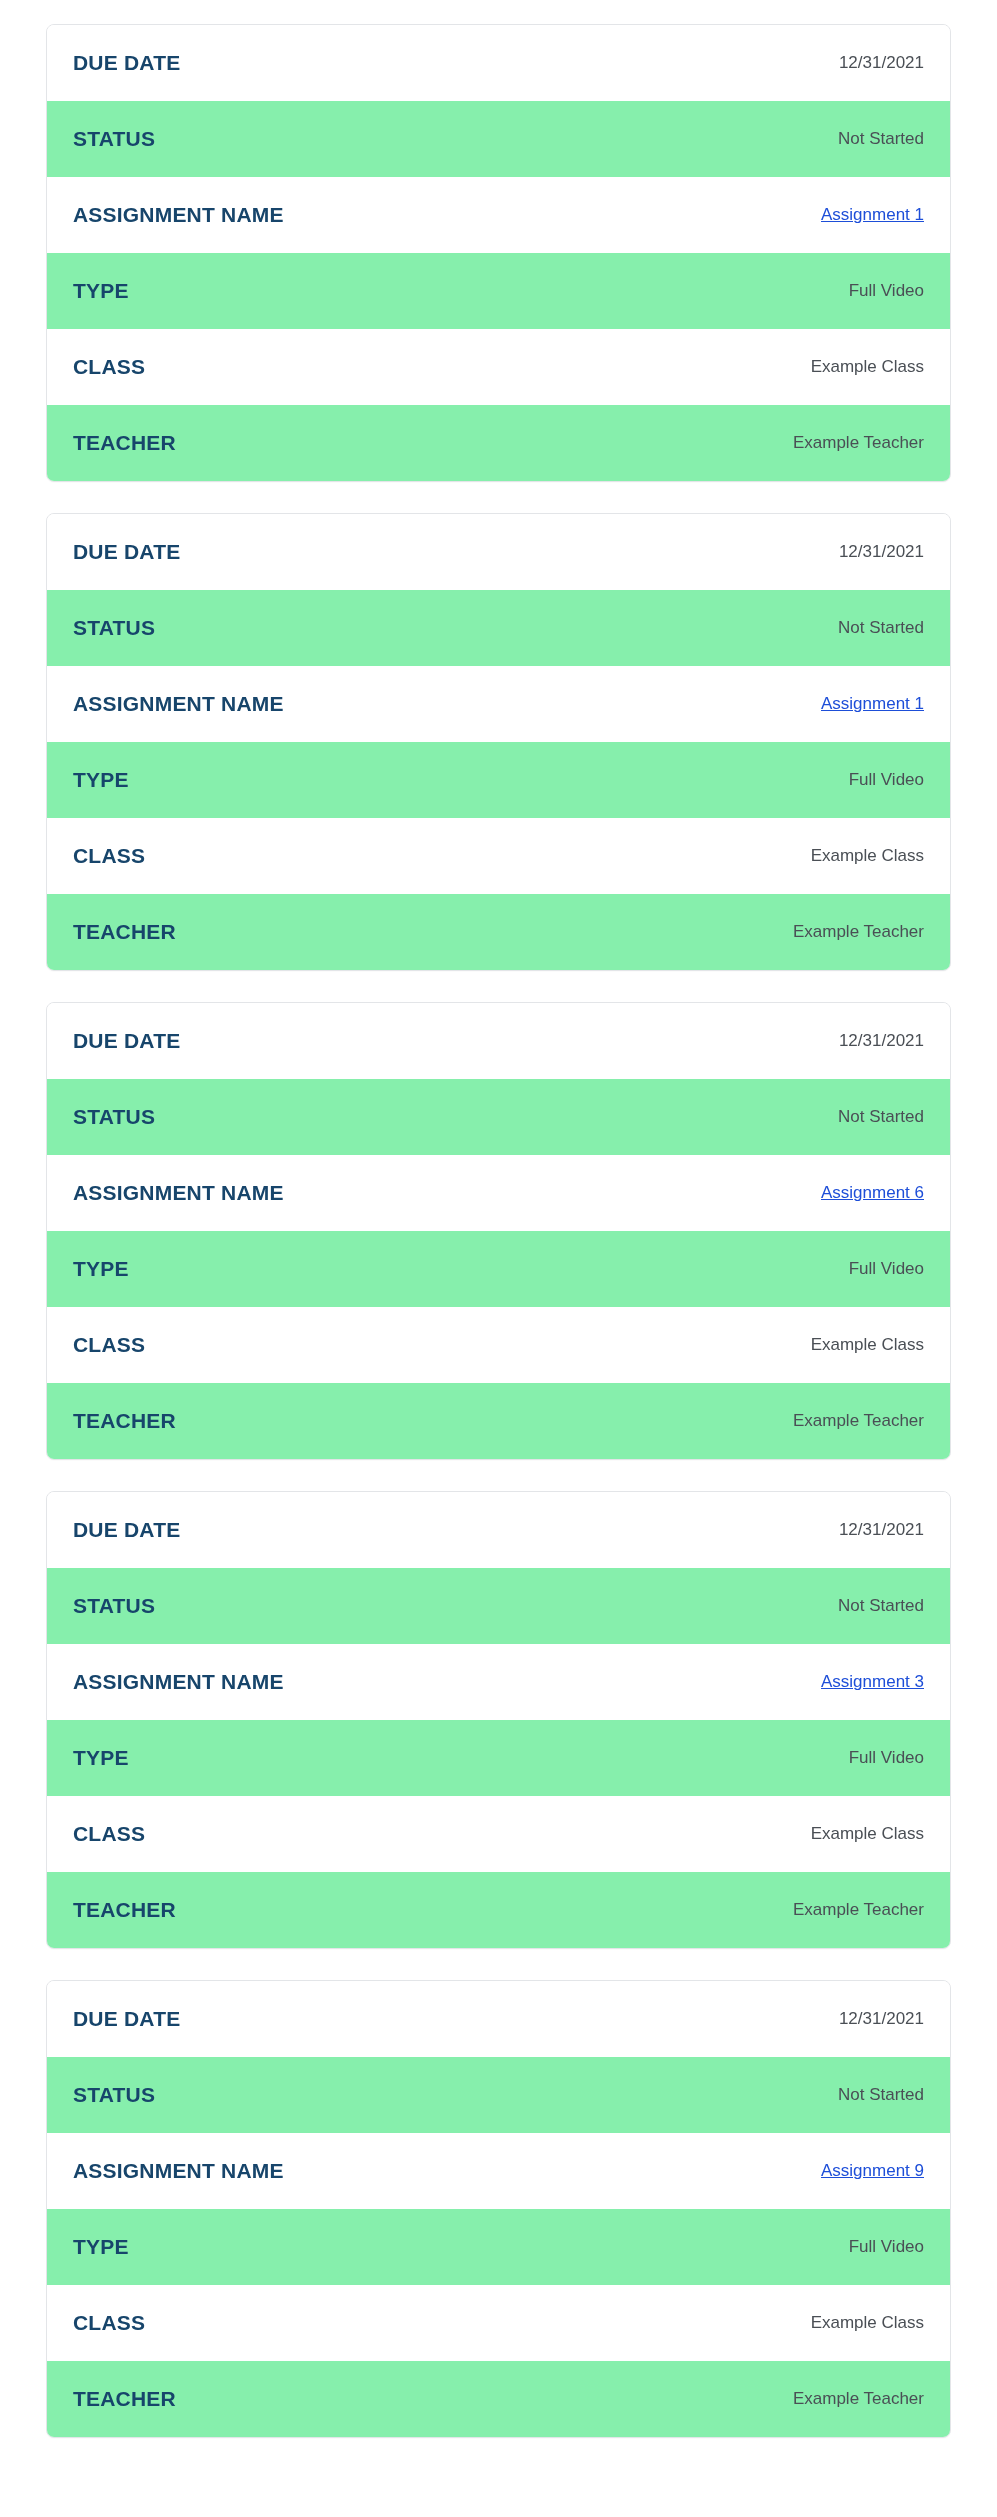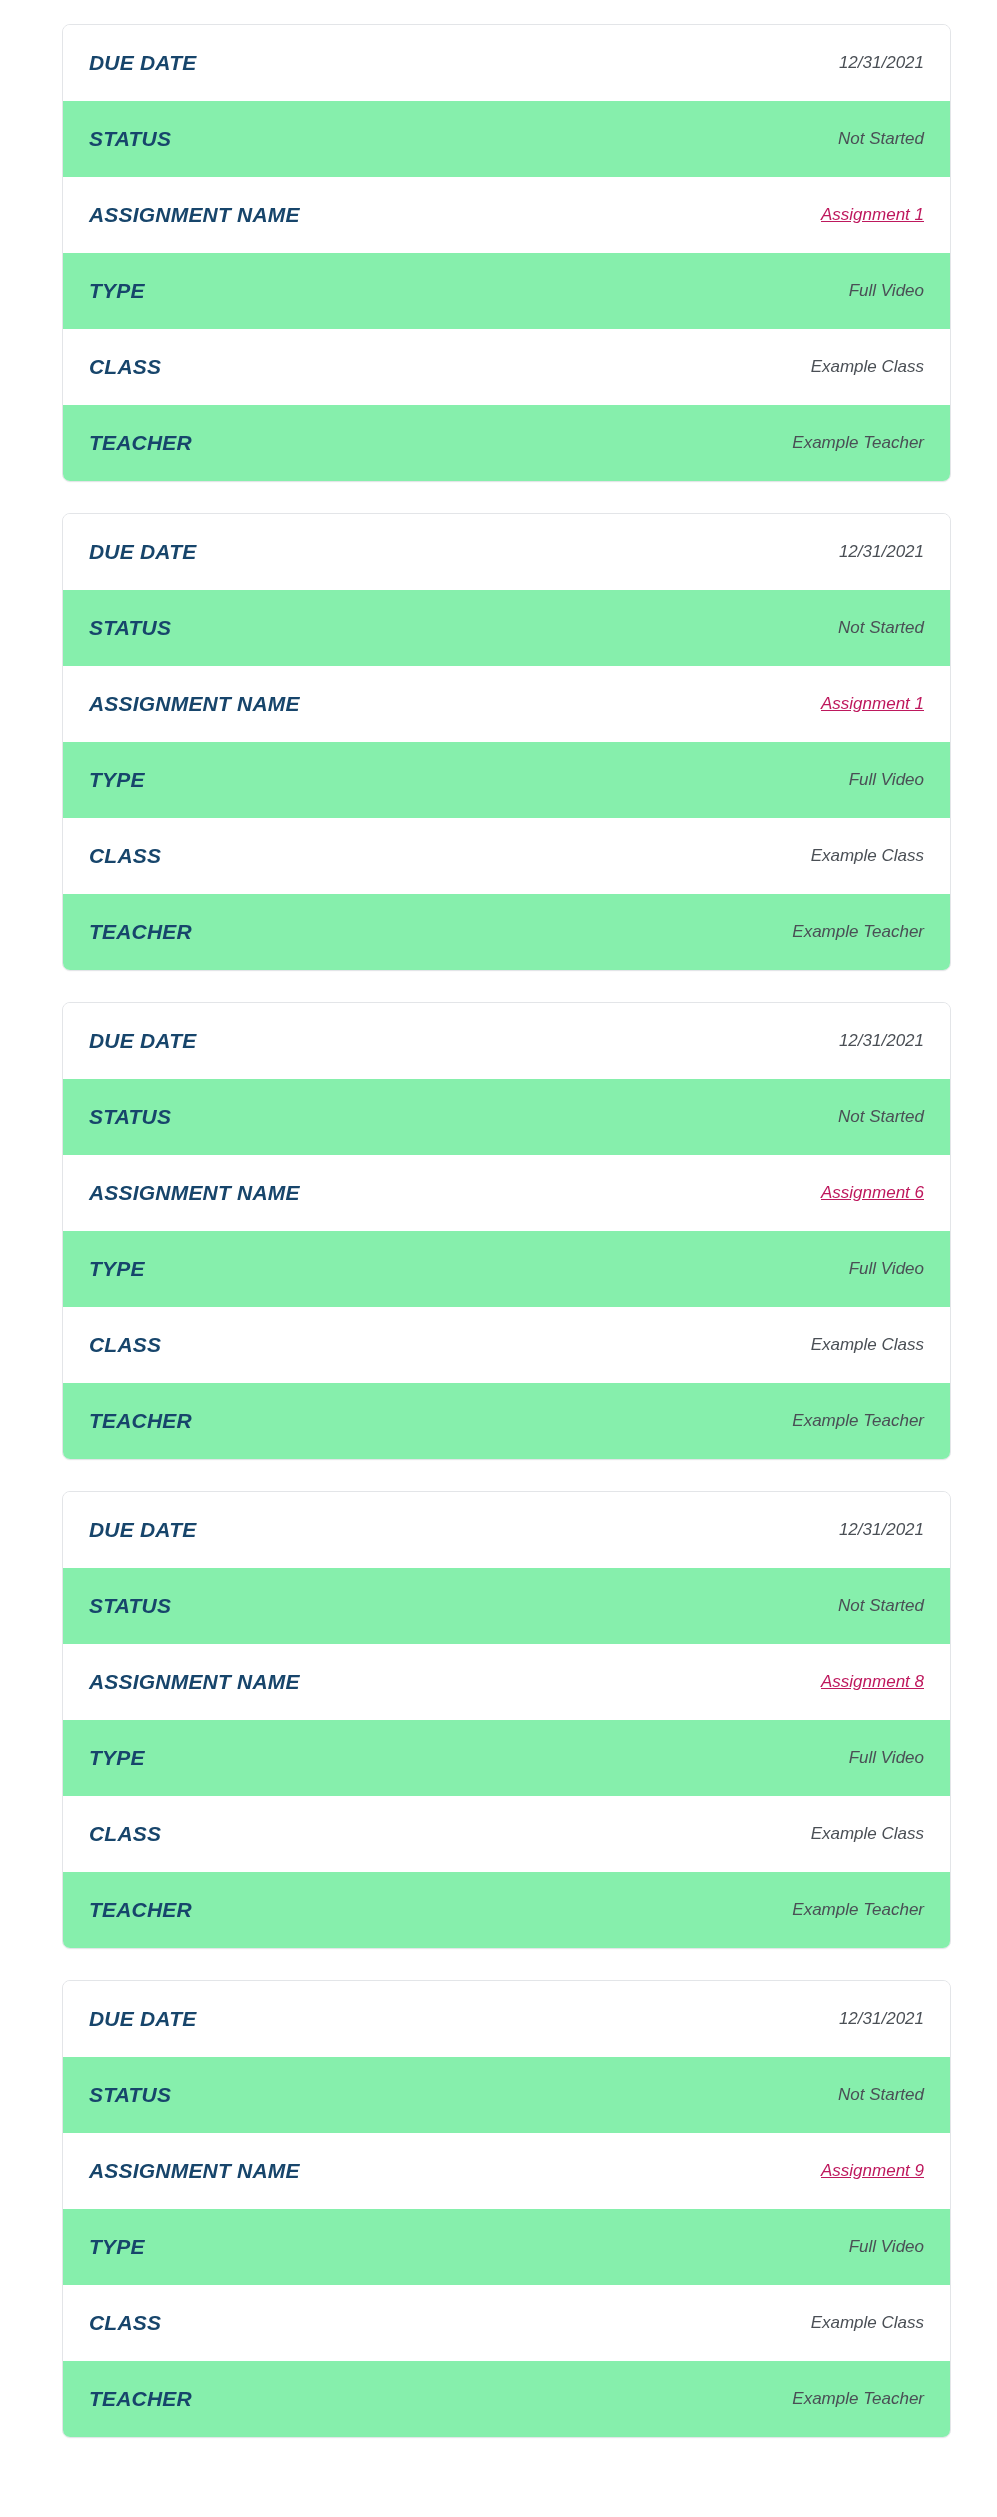--- a/index.html
+++ b/index.html
@@ -8,23 +8,22 @@
     background: #ffffff;
     font-family: "Liberation Sans", sans-serif;
   }
   body {
     width: 997px;
     min-height: 2517px;
     -webkit-font-smoothing: antialiased;
   }
   .page {
     width: 997px;
-    padding: 24px 0 0 16px;
+    padding: 24px 0 0 0;
     box-sizing: border-box;
-    font-style: italic;
   }
   .cards {
     display: flex;
     flex-direction: column;
     gap: 31px;
     padding: 0 46px;
     box-sizing: border-box;
   }
   .card {
     border: 1px solid #e3e5e8;
@@ -53,21 +52,21 @@
     text-transform: uppercase;
     white-space: nowrap;
   }
   .row-value {
     font-size: 17px;
     color: #4a4f55;
     text-align: right;
     white-space: nowrap;
   }
   .row-value.link {
-    color: #be185d;
+    color: #1d4ed8;
     text-decoration: underline;
     cursor: pointer;
     margin-left: 24px;
   }
 </style>
 </head>
 <body>
 
 <div class="page">
   <div class="cards">
@@ -157,21 +156,21 @@
       <div class="row">
         <span class="row-label">DUE DATE</span>
         <span class="row-value">12/31/2021</span>
       </div>
       <div class="row alt">
         <span class="row-label">STATUS</span>
         <span class="row-value">Not Started</span>
       </div>
       <div class="row">
         <span class="row-label">ASSIGNMENT NAME</span>
-        <span class="row-value link">Assignment 8</span>
+        <span class="row-value link">Assignment 3</span>
       </div>
       <div class="row alt">
         <span class="row-label">TYPE</span>
         <span class="row-value">Full Video</span>
       </div>
       <div class="row">
         <span class="row-label">CLASS</span>
         <span class="row-value">Example Class</span>
       </div>
       <div class="row alt">

